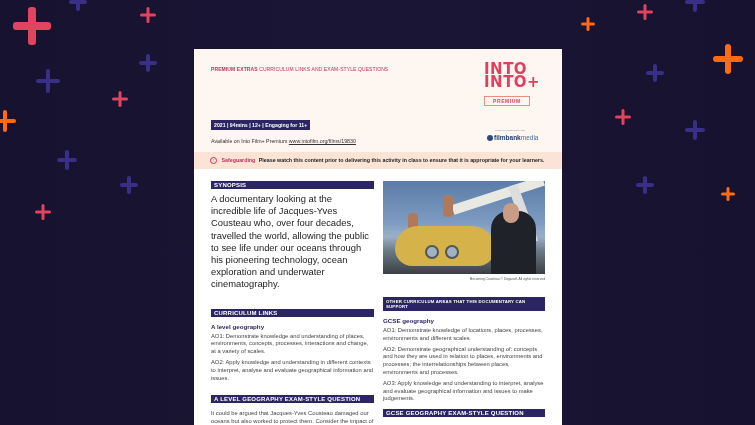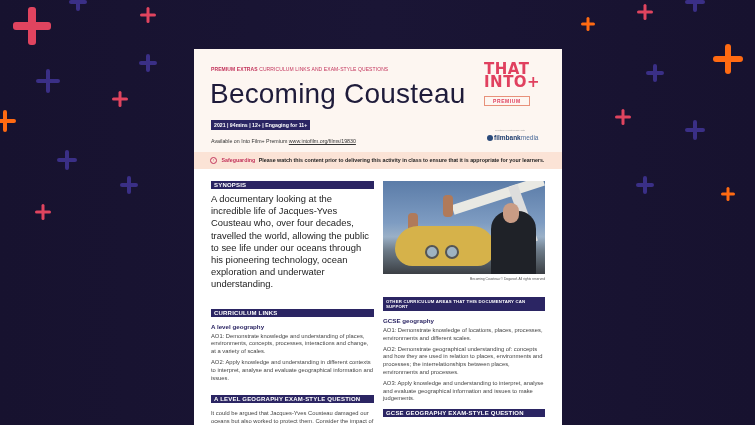--- a/index.html
+++ b/index.html
@@ -105,46 +105,45 @@
     <div class="plus" style="left: 636px; top: 176px; width: 18px; height: 18px; --c: #3a2f86; --t: 4px;"></div>
     <div class="plus" style="left: 721px; top: 187px; width: 14px; height: 14px; --c: #ff6a12; --t: 3px;"></div>
   </div>
 
 <div class="page">
   <div class="header">
     <div class="kicker">
       <b>PREMIUM EXTRAS</b>
       <span>CURRICULUM LINKS AND EXAM-STYLE QUESTIONS</span>
     </div>
-    <div class="title">Becoming Cousteau</div>
     <div class="meta-badge">2021 | 94mins | 12+ | Engaging for 11+</div>
     <div class="avail">
       <span>Available on Into Film+ Premium</span>
       <a>www.intofilm.org/films/19830</a>
     </div>
     <div class="logo">
-      <div class="logo-text">THAT</div>
+      <div class="logo-text">INTO</div>
       <div class="logo-text">INTO+</div>
       <div class="premium-box">PREMIUM</div>
     </div>
     <div class="filmbank">
       <span class="fb-small">Created in partnership with</span>
       <span class="fb-icon"></span><b>filmbank</b><span class="media">media</span>
     </div>
   </div>
 
   <div class="safeguard">
     <span class="sg-icon">!</span>
     <span class="sg-label">Safeguarding</span>
     <span class="sg-text">Please watch this content prior to delivering this activity in class to ensure that it is appropriate for your learners.</span>
   </div>
 
   <div class="col-left">
     <div class="sec-head">SYNOPSIS</div>
-    <div class="synopsis">A documentary looking at the incredible life of Jacques-Yves Cousteau who, over four decades, travelled the world, allowing the public to see life under our oceans through his pioneering technology, ocean exploration and underwater understanding.</div>
+    <div class="synopsis">A documentary looking at the incredible life of Jacques-Yves Cousteau who, over four decades, travelled the world, allowing the public to see life under our oceans through his pioneering technology, ocean exploration and underwater cinematography.</div>
 
     <div class="sec-head" style="margin-top:18px">CURRICULUM LINKS</div>
     <div class="sub-head">A level geography</div>
     <div class="body-text">AO1: Demonstrate knowledge and understanding of places, environments, concepts, processes, interactions and change, at a variety of scales.</div>
     <div class="body-text">AO2: Apply knowledge and understanding in different contexts to interpret, analyse and evaluate geographical information and issues.</div>
 
     <div class="sec-head" style="margin-top:13px">A LEVEL GEOGRAPHY EXAM-STYLE QUESTION</div>
     <div class="body-text" style="margin-top:7px">It could be argued that Jacques-Yves Cousteau damaged our oceans but also worked to protect them. Consider the impact of human activity on environments</div>
   </div>
 

